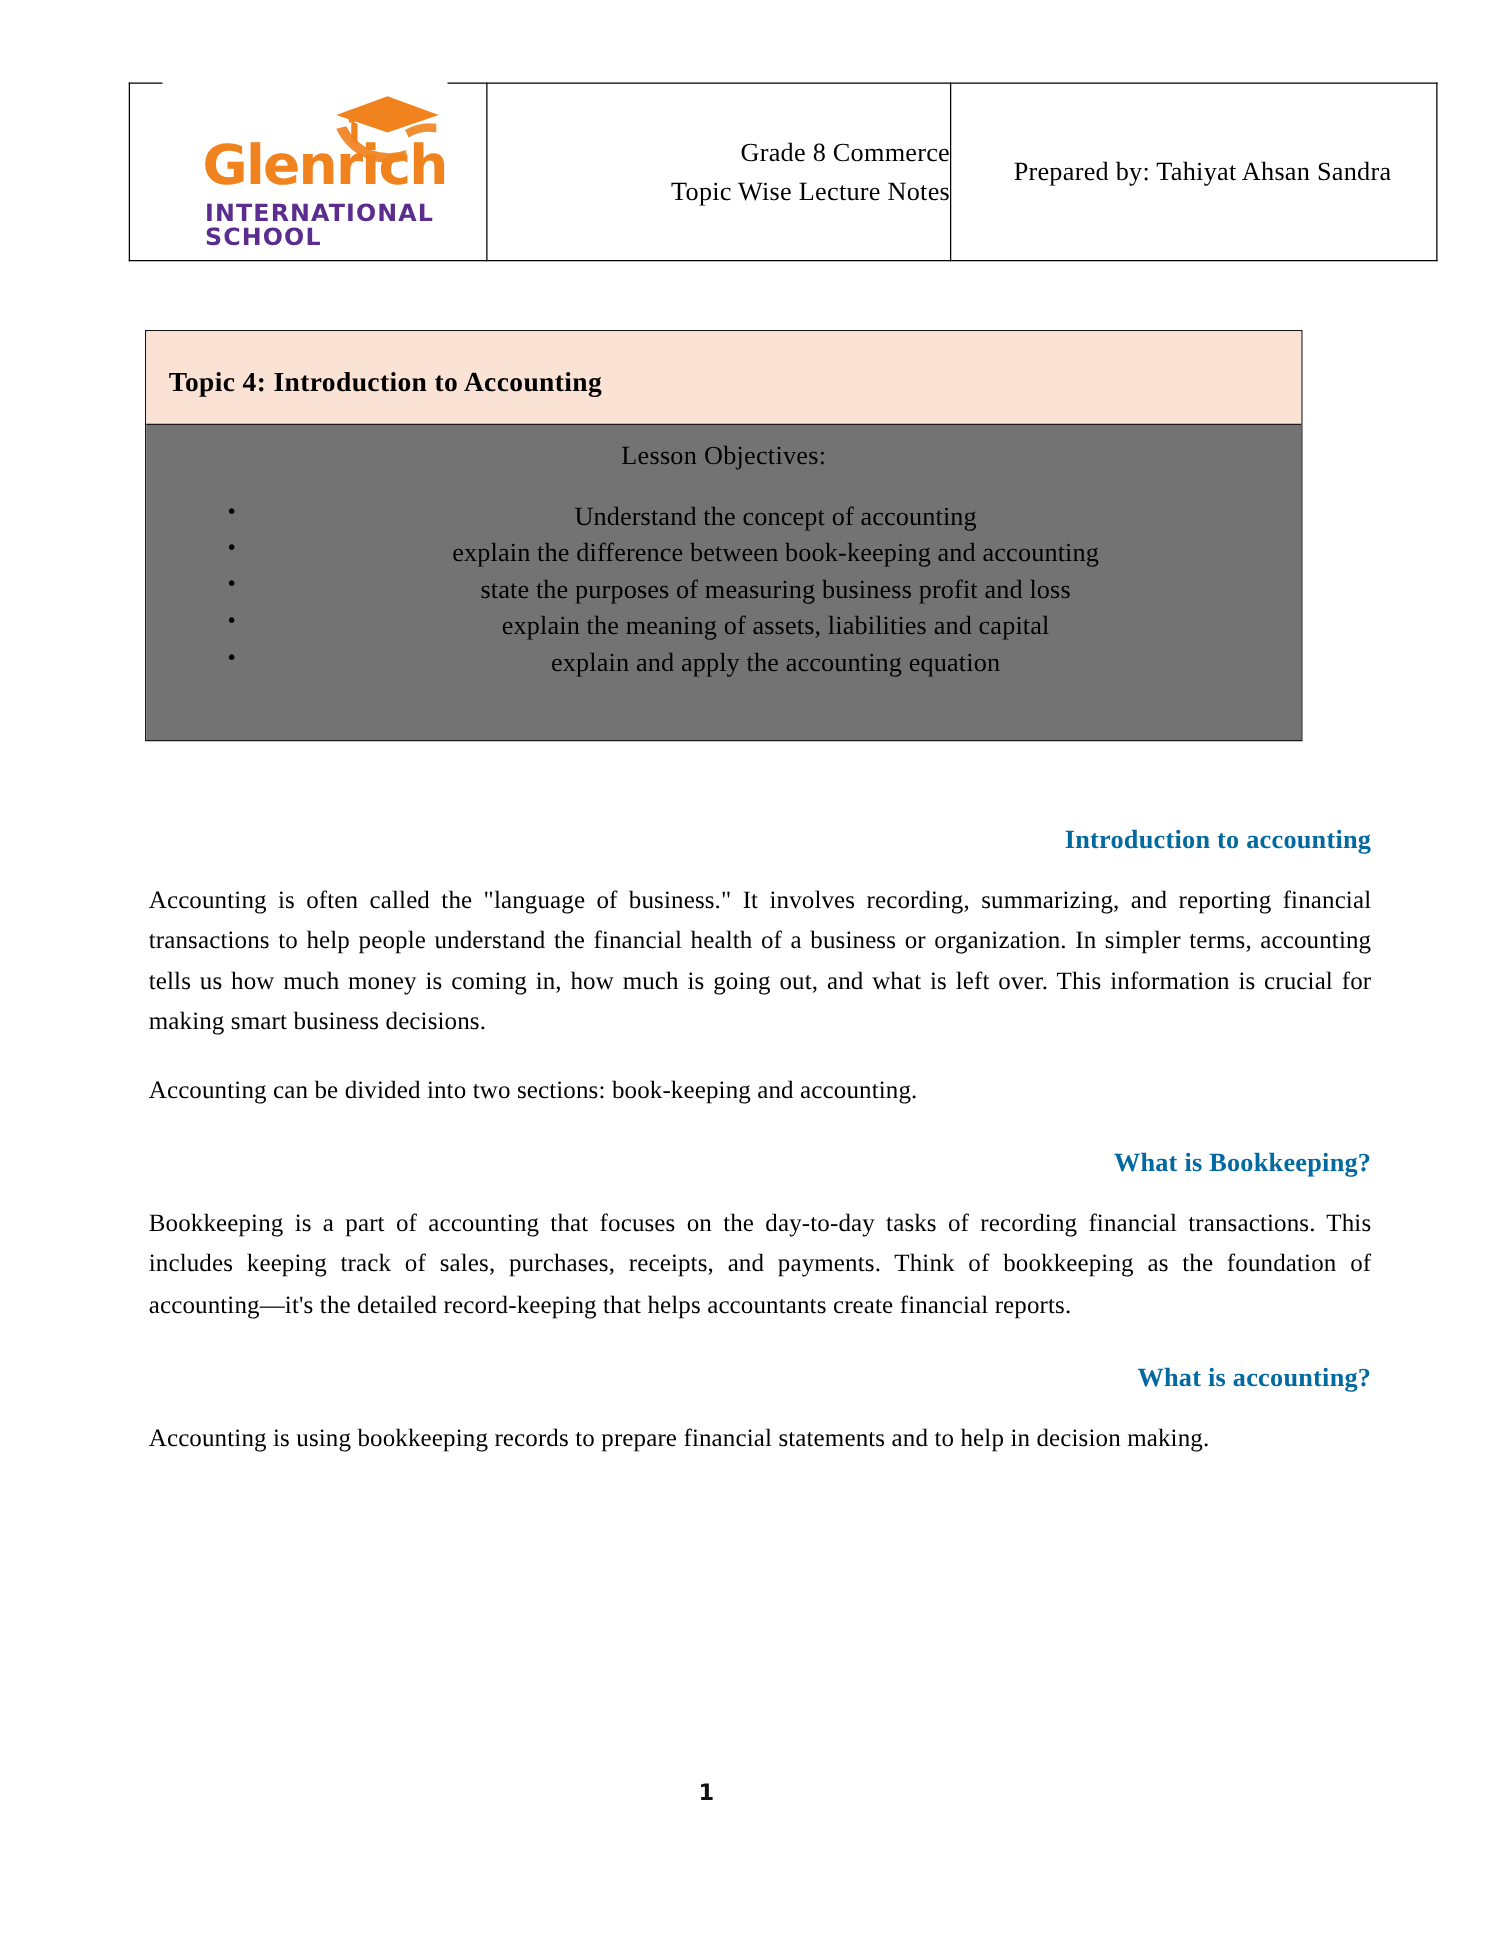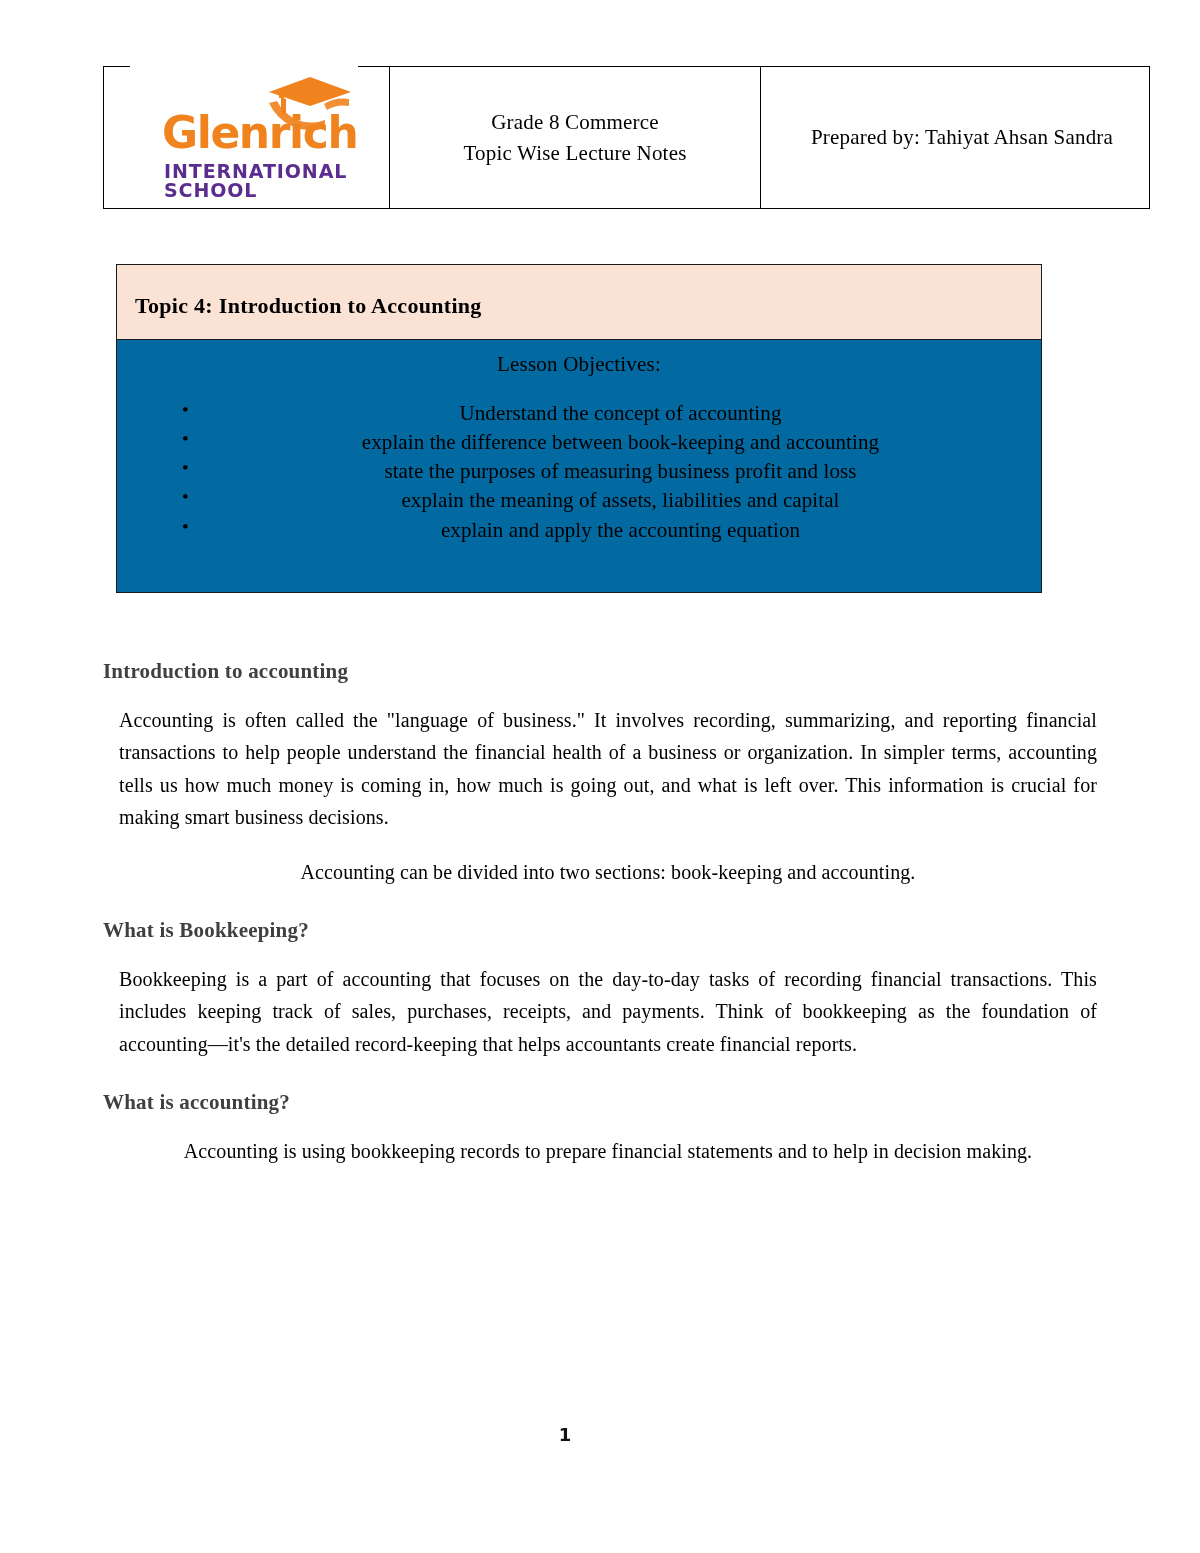--- a/index.html
+++ b/index.html
@@ -47,21 +47,21 @@
   .border-gap {
     position: absolute;
     left: 26px;
     top: -3px;
     width: 228px;
     height: 4px;
     background: #ffffff;
   }
   .cell-title {
     width: 370px;
-    text-align: center;
+    text-align: right;
     font-size: 21px;
     line-height: 1.45;
     letter-spacing: .2px;
   }
   .cell-prepared {
     text-align: center;
     font-size: 21px;
     letter-spacing: .2px;
     padding-left: 14px !important;
     margin-top: 39px;
@@ -123,21 +123,21 @@
   }
   .topic-header-text {
     position: absolute;
     left: 18px;
     top: 28px;
     font-size: 22px;
     font-weight: bold;
     letter-spacing: .3px;
   }
   .topic-body {
-    background: #0369a1;
+    background: #737373;
     padding: 12px 16px 34px 16px;
     min-height: 252px;
     box-sizing: border-box;
   }
   .lesson-objectives {
     font-size: 21px;
     margin: 0 0 22px 0;
     letter-spacing: .2px;
   }
   ul.objectives {
@@ -165,35 +165,36 @@
   
   .content {
     position: absolute;
     left: 103px;
     top: 659px;
     width: 994px;
   }
   h2.section-heading {
     font-size: 21px;
     font-weight: bold;
-    color: #404040;
+    color: #0369a1;
     margin: 0 0 20px 0;
     letter-spacing: .2px;
+    text-align: right;
   }
   h2.section-heading.spaced { margin-top: 30px; }
 
   p.para {
     font-size: 20px;
     line-height: 1.62;
     margin: 0 0 22px 16px;
     text-align: justify;
     letter-spacing: .1px;
   }
   p.para.last { margin-bottom: 0; }
-  p.para.nojust { text-align: center; }
+  p.para.nojust { text-align: left; }
 
   
   .page-number {
     position: absolute;
     left: 0;
     top: 1424px;
     width: 1130px;
     text-align: center;
     font-family: "DejaVu Sans", sans-serif;
     font-size: 18px;

